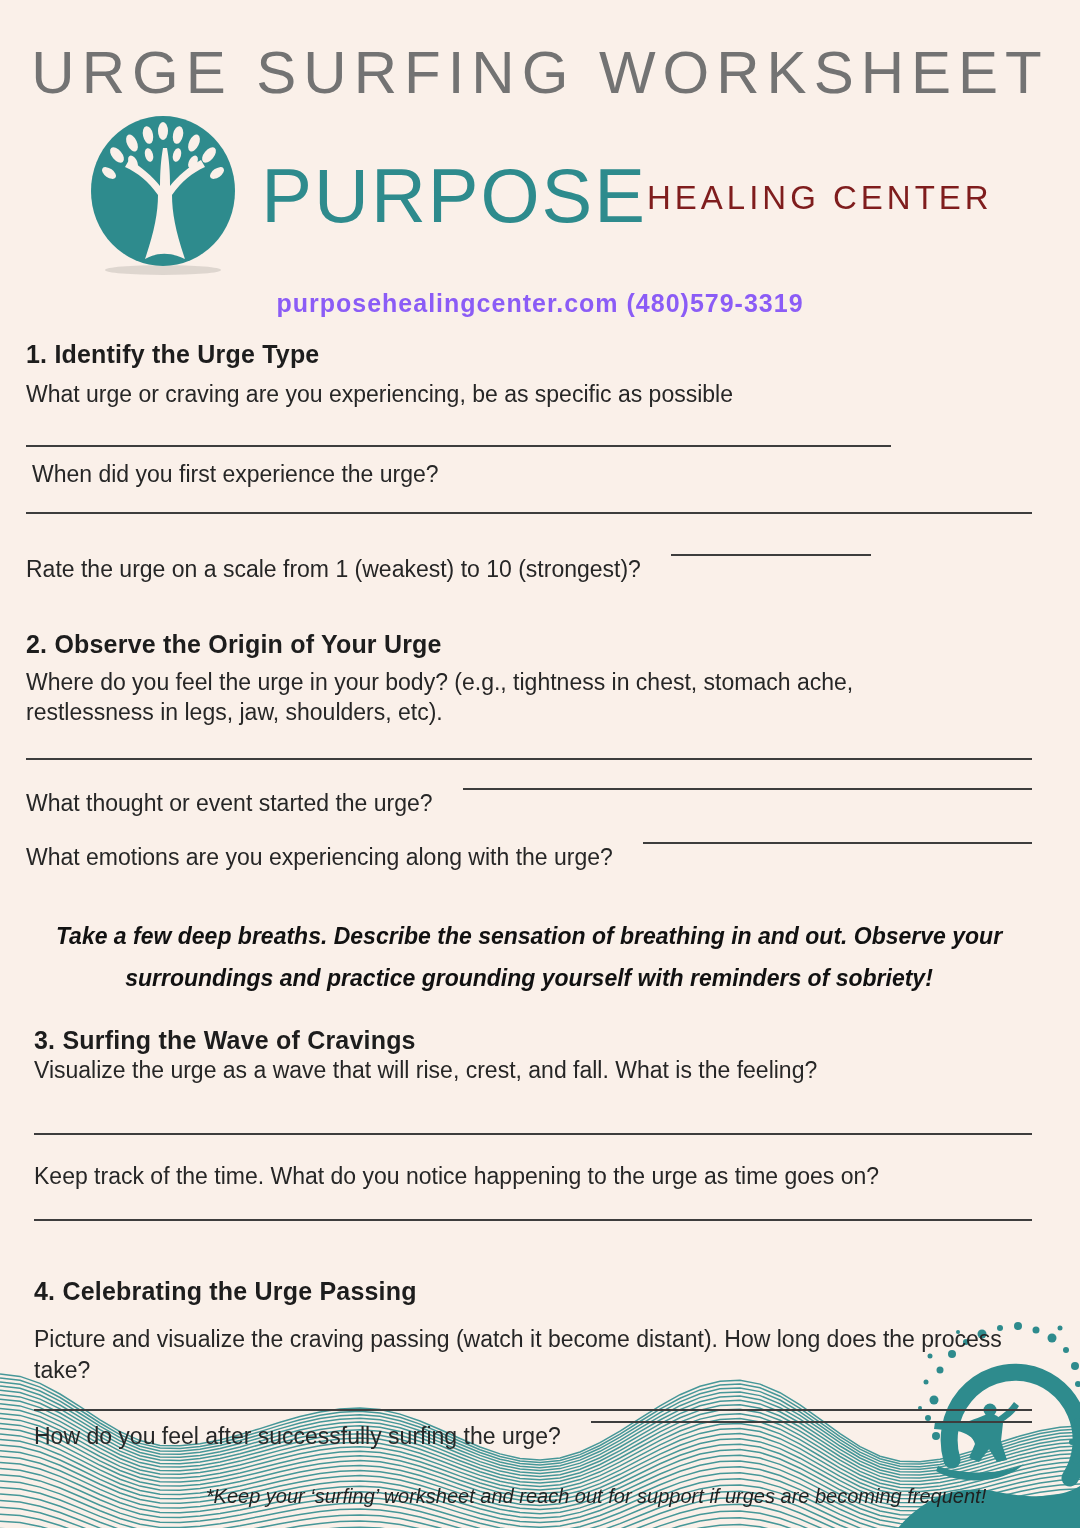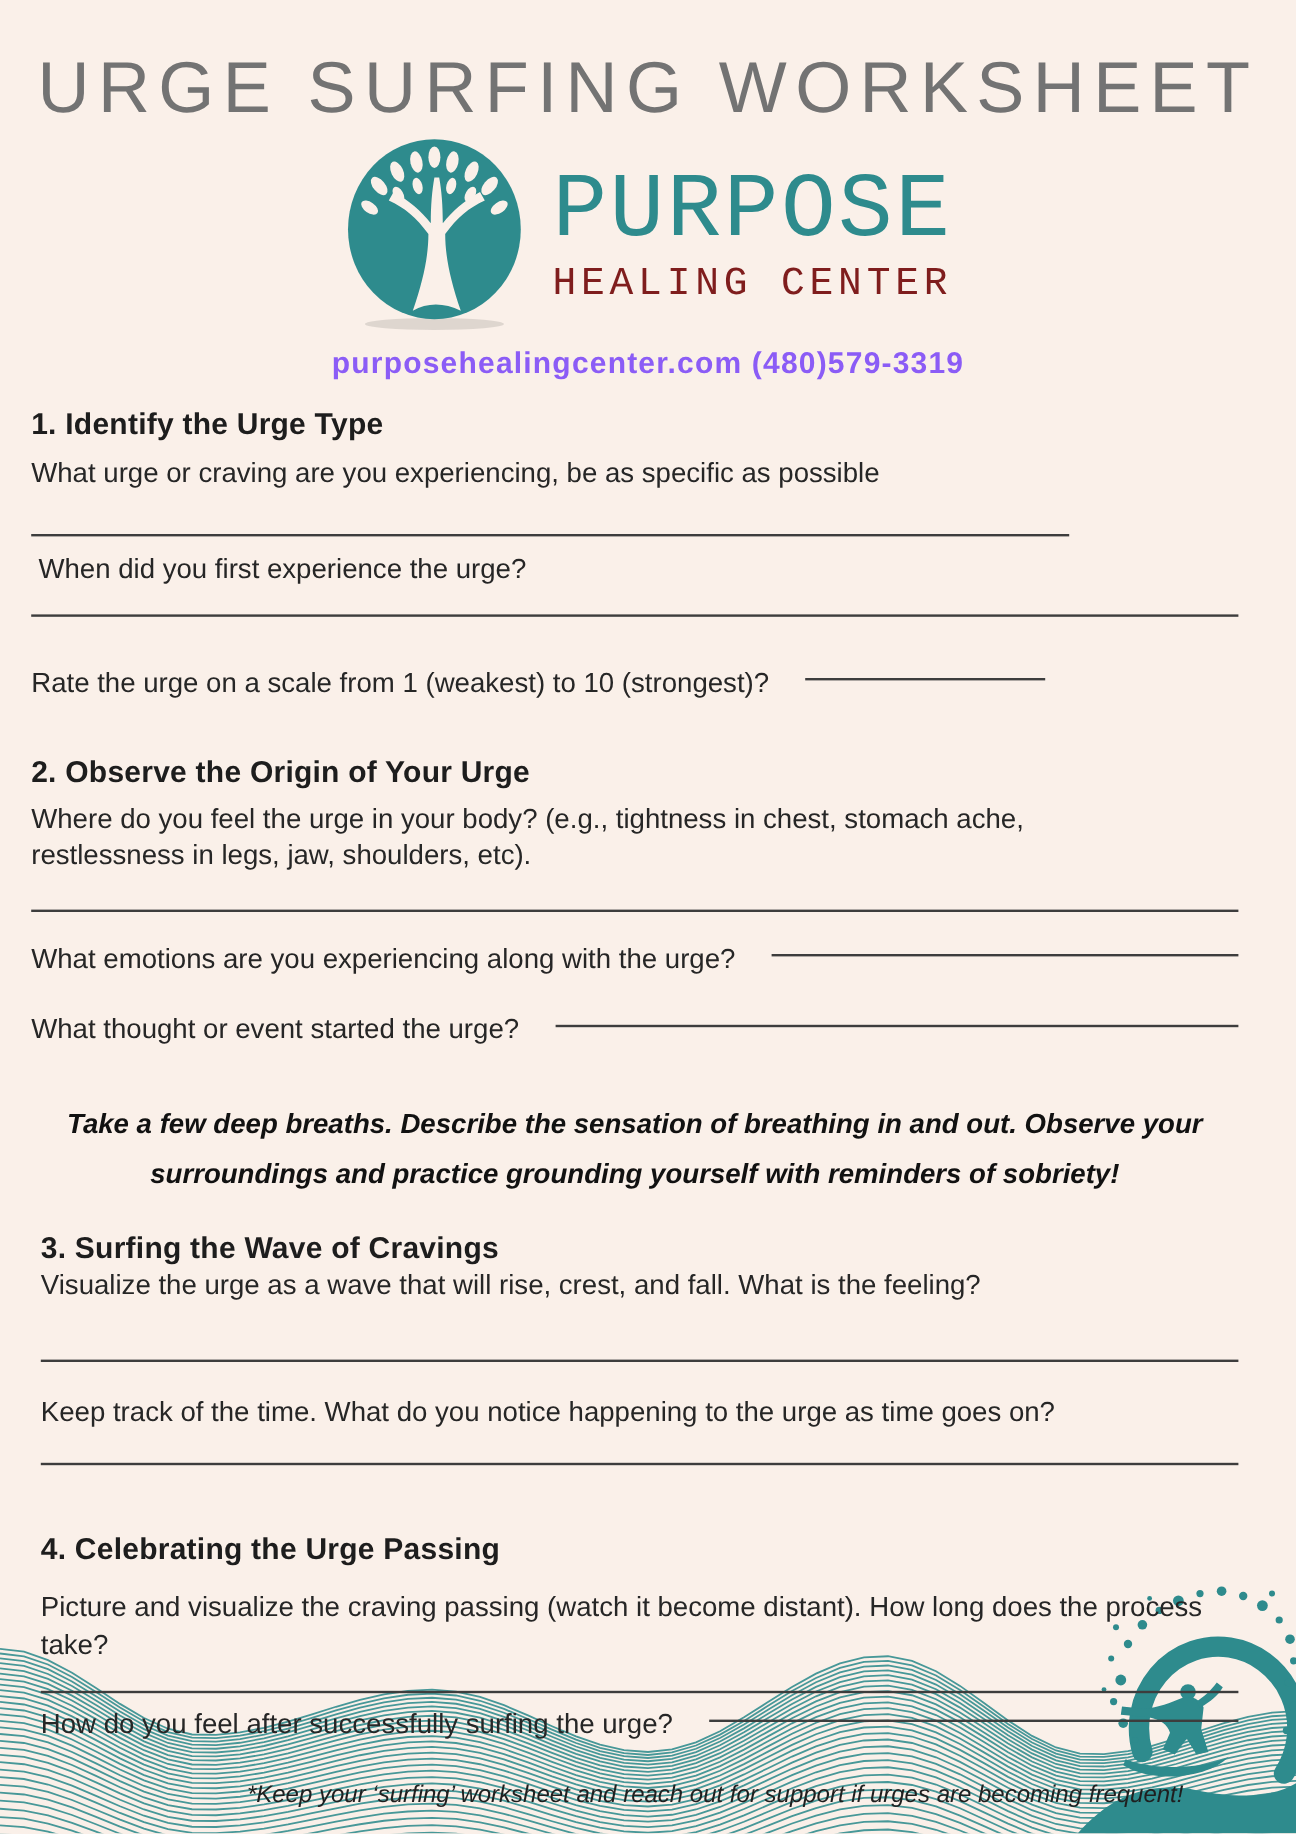--- a/index.html
+++ b/index.html
@@ -21,21 +21,21 @@
     color:#737373;
     white-space:nowrap;
   }
   .logo-row {
     margin-top:8px;
     display:flex;
     justify-content:center;
     align-items:center;
     gap:22px;
   }
-  .logo-text { display:flex; flex-direction:column; align-items:flex-start;font-family:Liberation Mono, monospace; }
+  .logo-text { display:flex; flex-direction:row; align-items:center; }
   .logo-name {
     font-size:76px;
     font-weight:400;
     letter-spacing:2px;
     color:#2E8B8D;
     line-height:1.0;
   }
   .logo-subname {
     font-size:33px;
     font-weight:400;
@@ -67,21 +67,21 @@
     font-size:23px;
     font-weight:400;
     color:#262626;
     line-height:1.32;
   }
   .blank {
     border-bottom:2px solid #3D3D3D;
     height:2px;
   }
   .w86 { width:86%; }
-  .qrow { display:flex; align-items:center;gap:20px; }
+  .qrow { display:flex; align-items:flex-start;gap:20px; }
   .qrow .q { white-space:nowrap; }
   .blank-inline {
     border-bottom:2px solid #3D3D3D;
     height:2px;
     margin-left:10px;
     margin-bottom:5px;
   }
   .fill { flex:1; }
   .w200 { width:200px; }
   .callout {
@@ -168,26 +168,26 @@
     <div class="qrow mt40">
       <span class="q">Rate the urge on a scale from 1 (weakest) to 10 (strongest)?</span>
       <span class="blank-inline w200"></span>
     </div>
   </section>
 
   <section>
     <h2 class="mt46">2. Observe the Origin of Your Urge</h2>
     <p class="q mt8" style="max-width:960px;">Where do you feel the urge in your body? (e.g., tightness in chest, stomach ache, restlessness in legs, jaw, shoulders, etc).</p>
     <div class="blank mt30"></div>
+    <div class="qrow mt28">
+      <span class="q">What thought or event started the urge?</span>
+      <span class="blank-inline fill"></span>
+    </div>
     <div class="qrow mt24">
       <span class="q">What emotions are you experiencing along with the urge?</span>
-      <span class="blank-inline fill"></span>
-    </div>
-    <div class="qrow mt28">
-      <span class="q">What thought or event started the urge?</span>
       <span class="blank-inline fill"></span>
     </div>
   </section>
 
   <p class="callout">Take a few deep breaths. Describe the sensation of breathing in and out. Observe your surroundings and practice grounding yourself with reminders of sobriety!</p>
 
   <section style="padding-left:8px;">
     <h2 class="mt26">3. Surfing the Wave of Cravings</h2>
     <p class="q">Visualize the urge as a wave that will rise, crest, and fall. What is the feeling?</p>
     <div class="blank mt48"></div>

